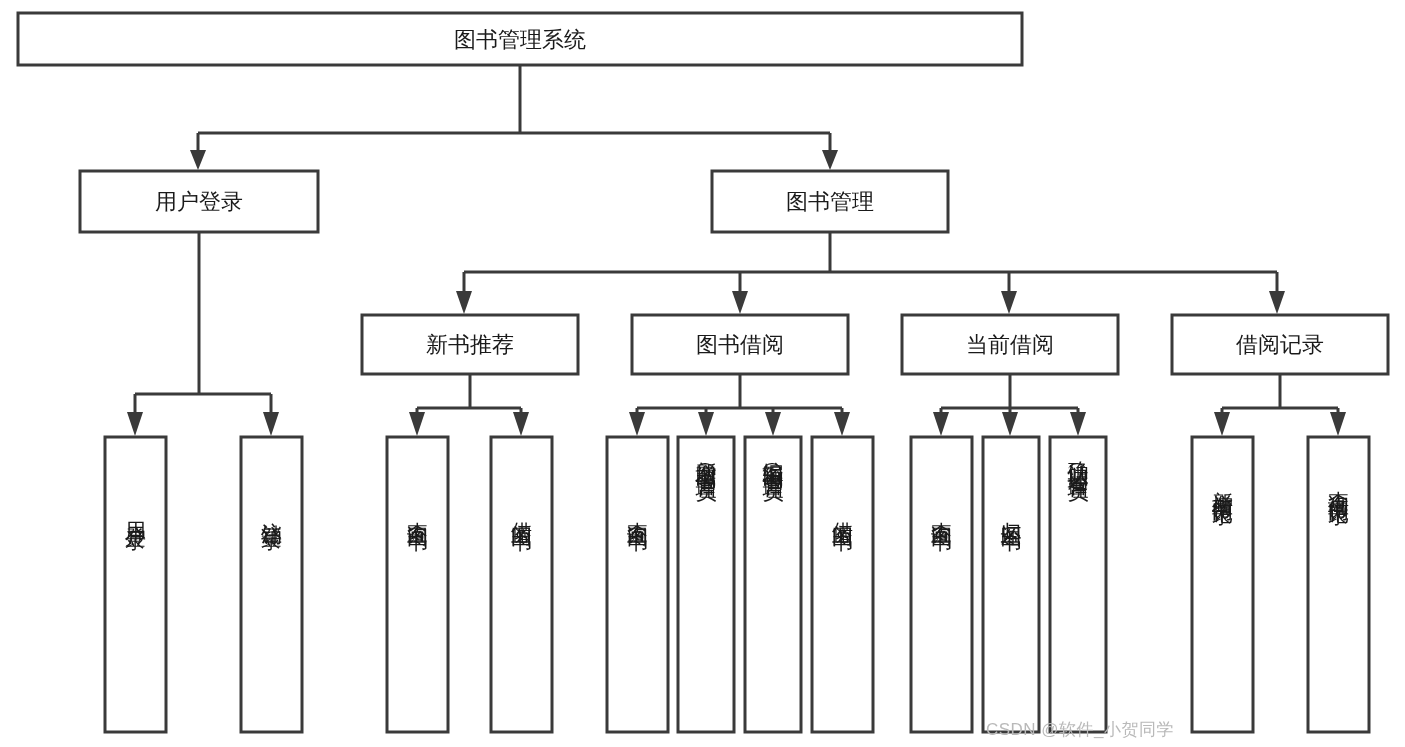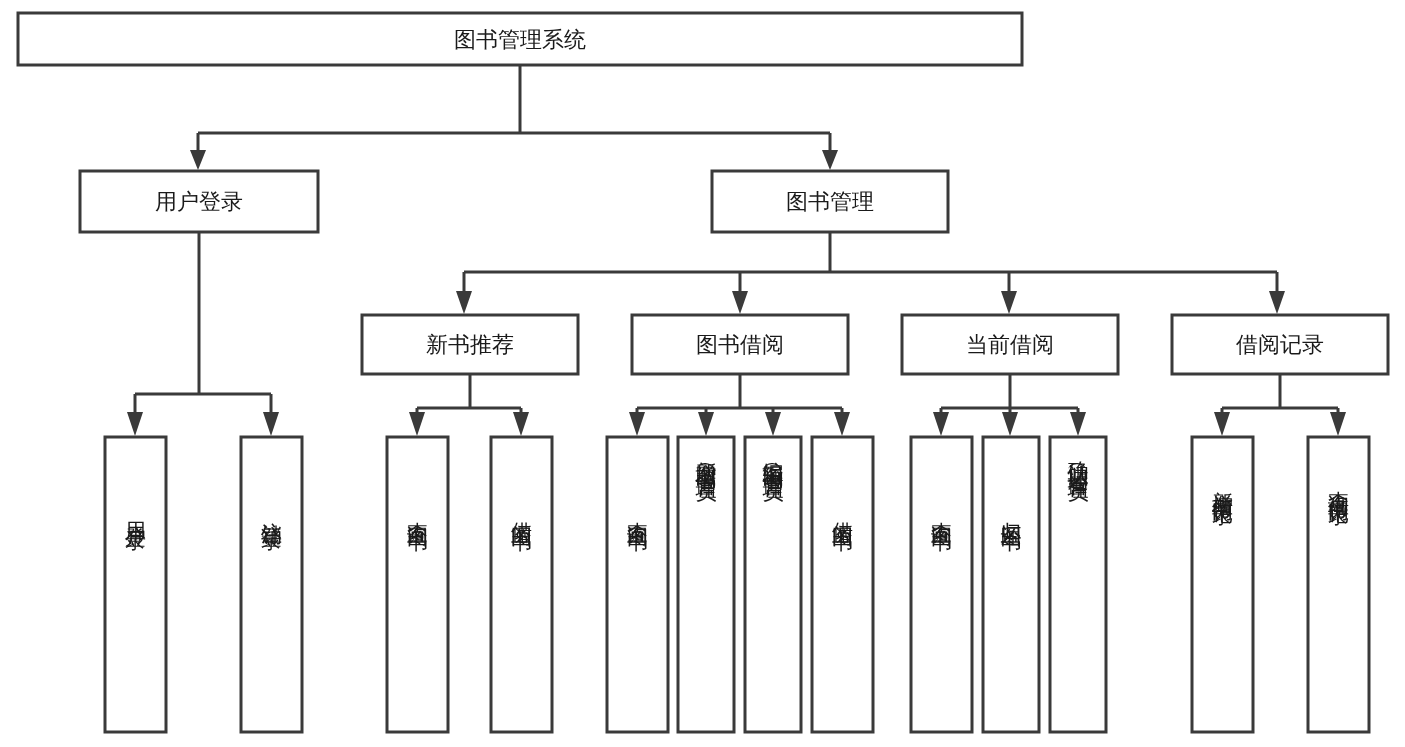--- a/index.html
+++ b/index.html
@@ -237,14 +237,15 @@
     <span class="leaf-label">确认归还（管理员）</span>
   </div>
 
   <div class="leaf-label-wrap" style="left:1192px; top:474px; width:61px; height:252px;">
     <span class="leaf-label">新增借阅记录</span>
   </div>
   <div class="leaf-label-wrap" style="left:1308px; top:474px; width:61px; height:252px;">
     <span class="leaf-label">查询借阅记录</span>
   </div>
 
+  <div class="watermark">CSDN @软件_小贺同学</div>
 
 </div>
 
 </body></html>

